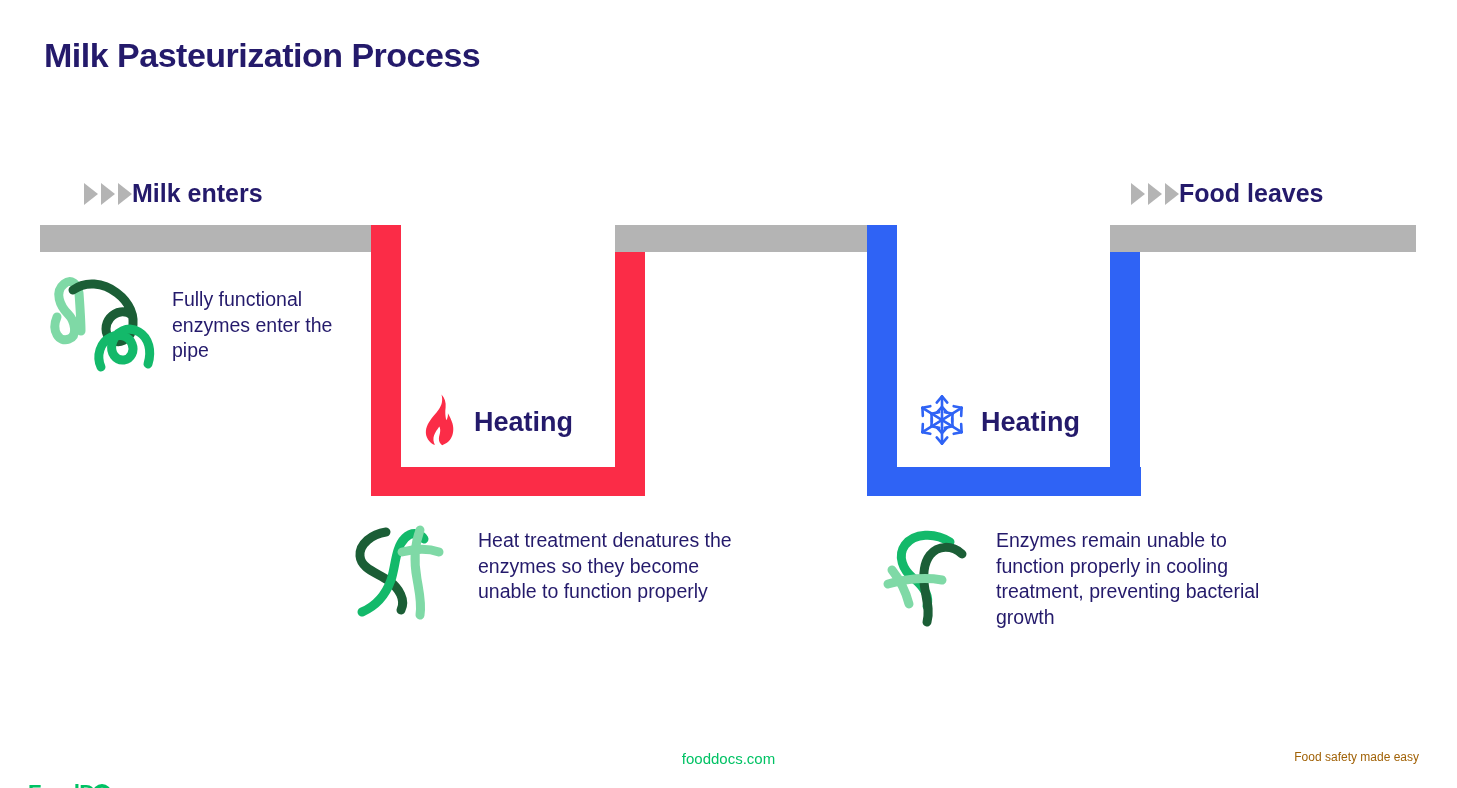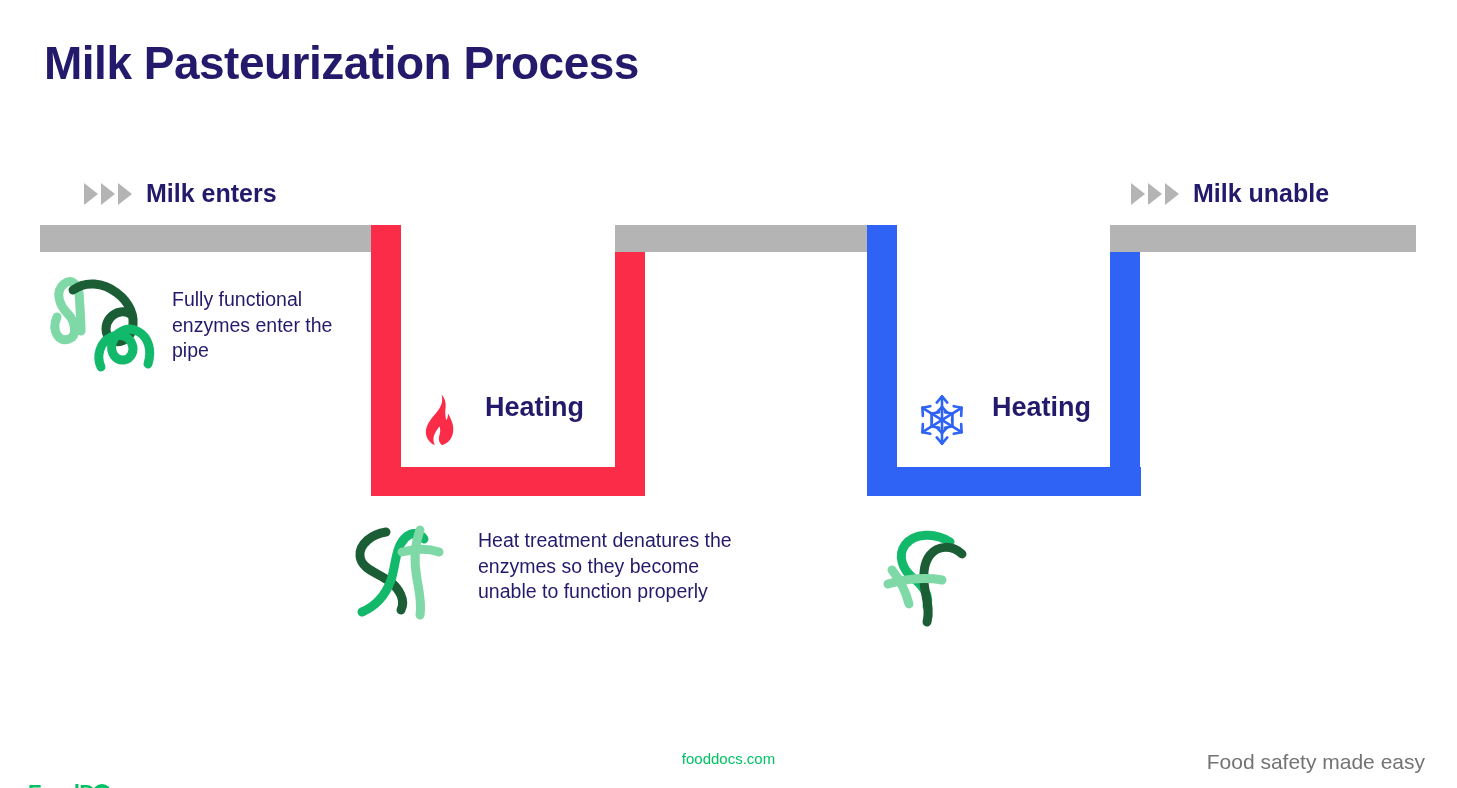--- a/index.html
+++ b/index.html
@@ -11,40 +11,39 @@
     overflow:hidden;
     color:#241a6b;
   }
 
   #stage { position:absolute; inset:0; }
 
   
   .page-title{
     position:absolute;
     left:44px; top:36px;
-    font-size:46px;
+    font-size:34px;
     font-weight:bold;
     letter-spacing:-0.5px;
     color:#241a6b;
     white-space:nowrap;
   }
 
   
   .pipe-seg{ position:absolute; background:#b4b4b4; }
 
   .u-seg{ position:absolute; }
   .u-heat{ background:#fb2c47; }
   .u-cool{ background:#2f63f5; }
 
   
   .flow-label{
     position:absolute;
     display:flex;
     align-items:center;
-    gap:14px;
     white-space:nowrap;
     text-align:center;
   }
   .flow-label .txt{
     font-size:25px;
     font-weight:bold;
     color:#241a6b;
     line-height:1;
   }
   .arrows{ display:flex; align-items:center; gap:3px; }
@@ -53,22 +52,22 @@
     width:0; height:0;
     border-top:11px solid transparent;
     border-bottom:11px solid transparent;
     border-left:14px solid #b4b4b4;
   }
 
   
   .stage-label{
     position:absolute;
     display:flex;
-    align-items:flex-start;
-    gap:24px;
+    align-items:center;
+    gap:13px;
     white-space:nowrap;
   }
   .stage-label .txt{
     font-size:27px;
     font-weight:bold;
     color:#241a6b;
     line-height:1;
   }
 
   
@@ -89,23 +88,23 @@
   }
   .footer-center{
     position:absolute;
     left:0; right:0; top:750px;
     text-align:center;
     font-size:15px;
     color:#00c264;
   }
   .footer-right{
     position:absolute;
-    right:32px; top:750px;
-    font-size:21px;
-    color:#737373;
+    right:38px; top:750px;
+    font-size:12px;
+    color:#a16207;
     white-space:nowrap;
   }
 </style>
 </head>
 <body>
 
 <div id="stage">
 
   <div class="page-title">Milk Pasteurization Process</div>
 
@@ -131,21 +130,21 @@
     </span>
     <span class="txt">Milk enters</span>
   </div>
 
   <div class="flow-label" style="left:1131px; top:181px;">
     <span class="arrows">
       <i></i>
         <i></i>
         <i></i>
     </span>
-    <span class="txt">Milk unable</span>
+    <span class="txt">Food leaves</span>
   </div>
 
   <div class="stage-label" style="left:417px; top:394px;">
     <span>
       <svg width="44" height="52" viewBox="0 0 44 52" aria-hidden="true">
         <path fill="#fb2c47" d="M24.5 0.5c1.6 6.2 0.2 10.6-2.6 14.8-2.9 4.4-7.1 8.2-9.9 12.9C8.6 33.6 7.5 39.9 11 45.4c1.7 2.7 4.2 4.6 6.9 5.7-1.6-3.3-1.9-6.4-0.9-9.5 1.1-3.4 3.4-6.2 5.3-9.1 0.9 1.8 1.1 3.6 0.8 5.6-0.3 2.2-1.1 4.3-1.2 6.5-0.1 2.6 0.9 5.2 3.2 6.6 3.5-1.1 6.6-3.3 8.6-6.4 2.9-4.5 3.2-10.1 1.8-15.2-1-3.7-2.8-7.1-4.6-10.4 0.2 2.7-0.2 5-1.7 7.1-0.9-4.3-1.2-8.5-0.6-12.8C29.2 8.5 27.6 3.8 24.5 0.5z"></path>
       </svg>
     </span>
     <span class="txt">Heating</span>
   </div>
@@ -224,20 +223,21 @@
     <span class="note-icon">
       <svg width="100" height="110" viewBox="0 0 100 110" aria-hidden="true">
         <g fill="none" stroke-linecap="round" stroke-width="9">
           <path stroke="#13b96a" d="M72 24C57 14 36 15 27 27c-8 11-2 25 8 33 9 7 17 17 14 28"></path>
           <path stroke="#1b5e36" d="M84 36c-10-9-24-9-32 1-7 9-7 23-5 35 2 11 5 22 2 32"></path>
           <path stroke="#7fd9a6" d="M10 66c18-5 36-7 54-4"></path>
           <path stroke="#7fd9a6" d="M14 52c8 10 14 22 17 34"></path>
         </g>
       </svg>
     </span>
+    <span class="note-text" style="margin-left:18px; margin-top:10px; width:280px;">Enzymes remain unable to function properly in cooling treatment, preventing bacterial growth</span>
   </div>
 
   <div class="footer-logo">
     <svg width="118" height="26" viewBox="0 0 118 26" aria-hidden="true">
       <text x="0" y="20" font-family="Liberation Sans, sans-serif" font-size="22" font-weight="bold" fill="#00c264" letter-spacing="-0.6">FoodD</text>
       <circle cx="74" cy="13.5" r="7.6" fill="none" stroke="#00c264" stroke-width="3.6"></circle>
       <path d="M70.5 13.5l2.6 3 4.4-5" fill="none" stroke="#00c264" stroke-width="2.6" stroke-linecap="round" stroke-linejoin="round"></path>
       <text x="82" y="20" font-family="Liberation Sans, sans-serif" font-size="22" font-weight="bold" fill="#00c264" letter-spacing="-0.6">cs</text>
     </svg>
   </div>

